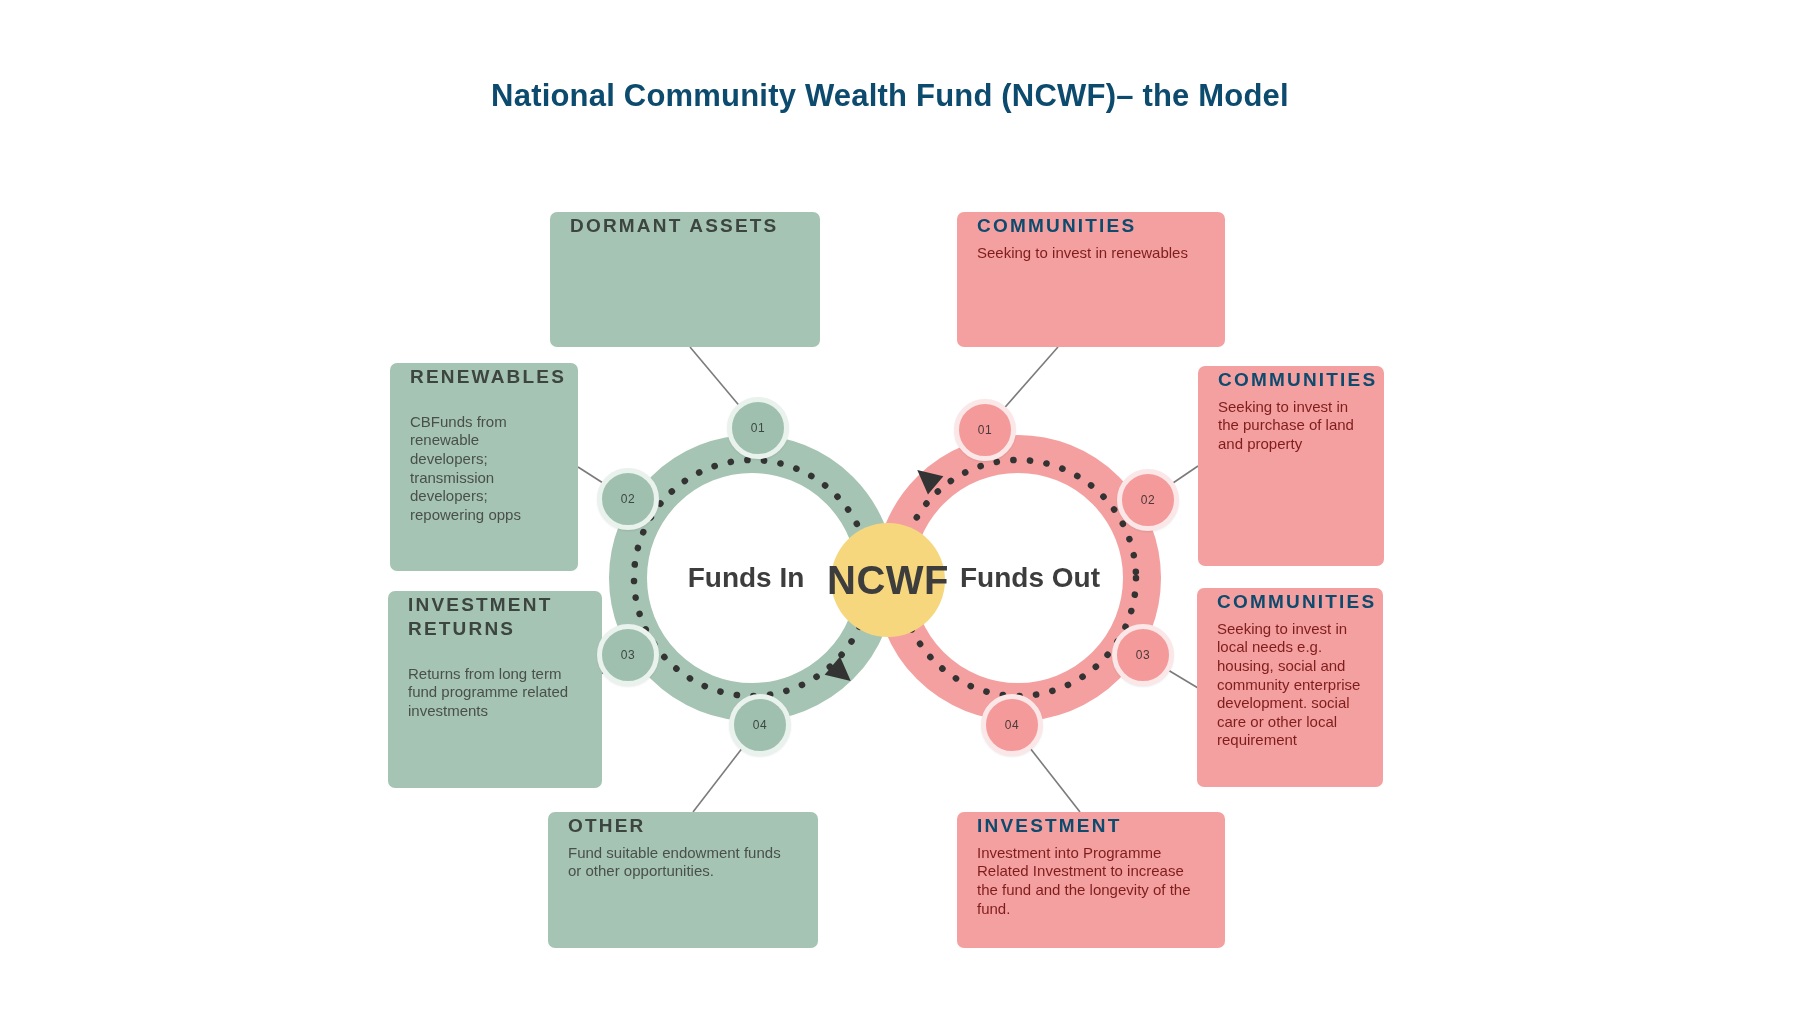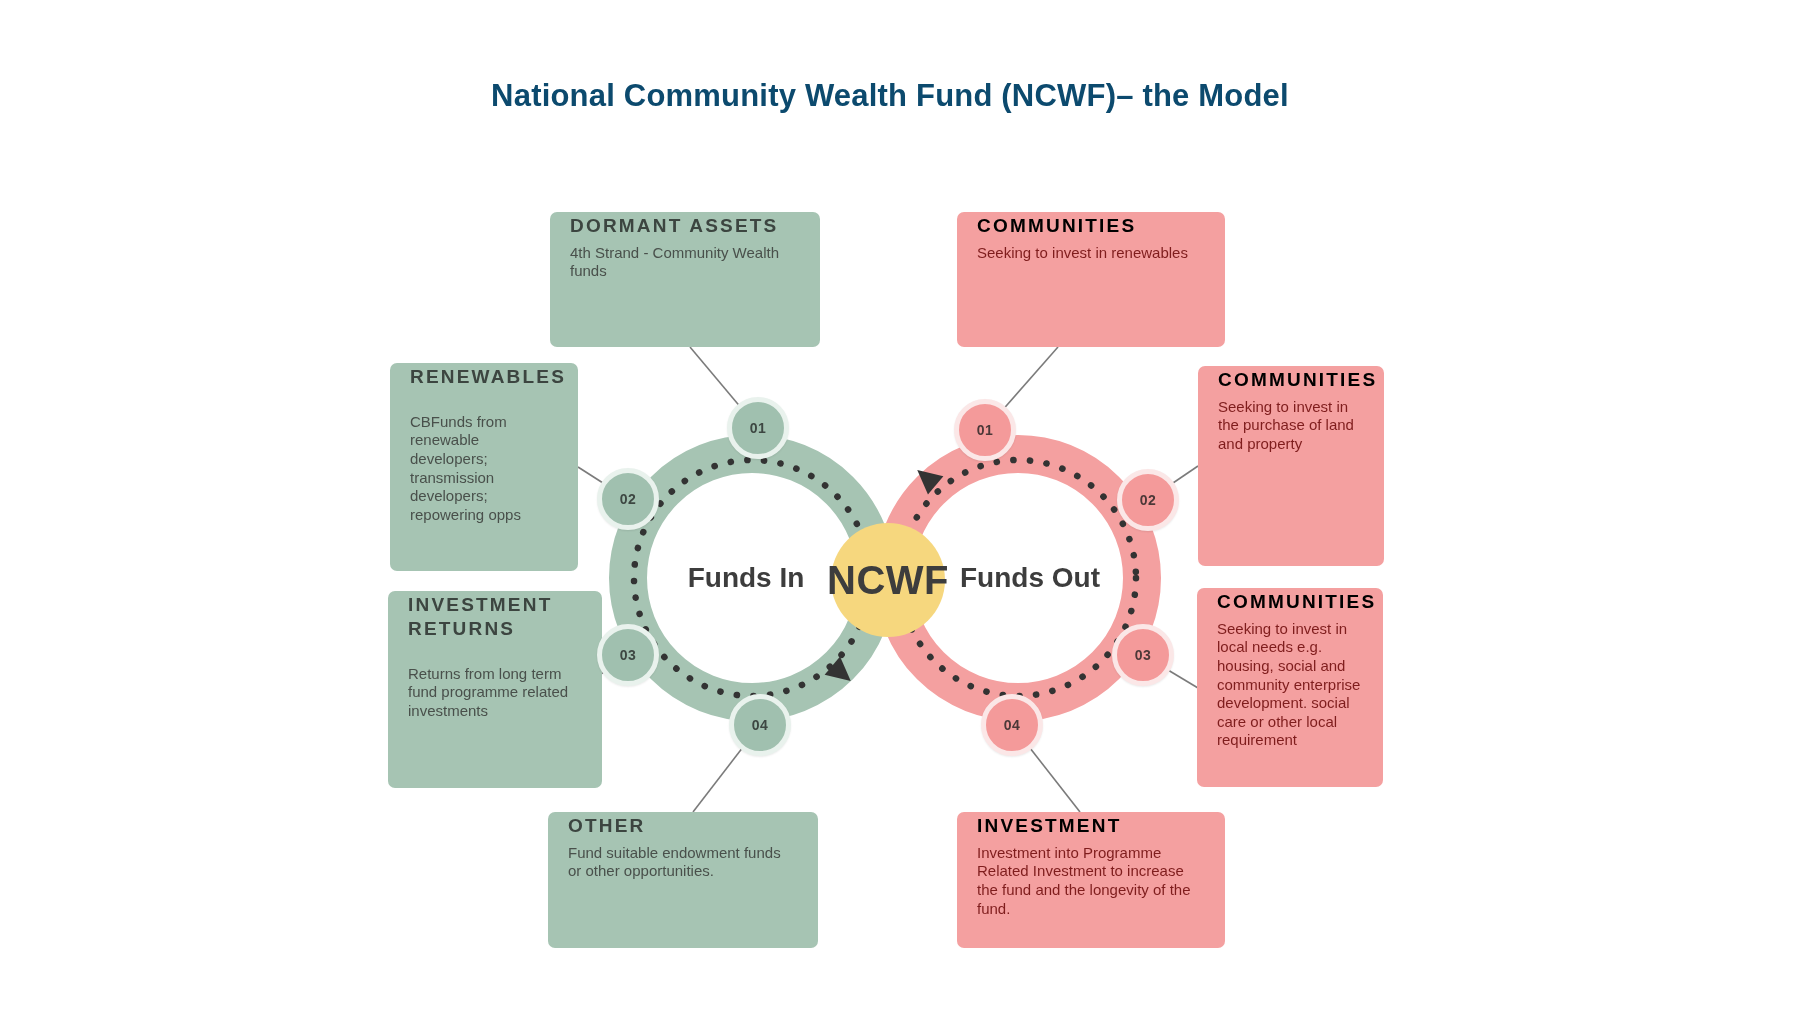--- a/index.html
+++ b/index.html
@@ -15,40 +15,40 @@
   
   .card{
     position:absolute;border-radius:7px;padding:2px 20px;box-sizing:border-box;
   }
   .card.green{background:#a6c4b3;}
   .card.pink{background:#f4a0a0;}
   .card h3{
     margin:0 0 6px 0;font-size:19px;font-weight:700;letter-spacing:2.2px;
     color:#3c4540;line-height:1.25;
   }
-  .card.pink h3{color:#000000;}
+  .card.pink h3{color:#0c4a6e;}
   .card p{
     margin:0;font-size:15px;font-weight:500;color:#49504b;line-height:1.24;
   }
   .card.pink p{color:#7f1d1d;}
   .card.gap h3{margin-bottom:24px;}
   
   .c-dormant{left:550px;top:212px;width:270px;height:135px;}
   .c-renewables{left:390px;top:363px;width:188px;height:208px;}
   .c-invreturns{left:388px;top:591px;width:214px;height:197px;}
   .c-other{left:548px;top:812px;width:270px;height:136px;}
   .c-commrenew{left:957px;top:212px;width:268px;height:135px;}
   .c-commland{left:1198px;top:366px;width:186px;height:200px;}
   .c-commlocal{left:1197px;top:588px;width:186px;height:199px;}
   .c-investment{left:957px;top:812px;width:268px;height:136px;}
   
   .badge{
     position:absolute;width:52px;height:52px;border-radius:50%;
     display:flex;align-items:center;justify-content:center;
-    font-size:14px;font-weight:700;letter-spacing:.5px;
+    font-size:12px;font-weight:400;letter-spacing:.5px;
     box-shadow:0 1px 2px rgba(0,0,0,.08);
   }
   .badge.green{background:#a0c0af;border:5px solid #e9f2ed;color:#3d4742;}
   .badge.pink{background:#f49a9a;border:5px solid #fbe7e7;color:#4c3838;}
   
   .hub{
     position:absolute;left:831px;top:523px;width:114px;height:114px;border-radius:50%;
     background:#f6d77e;display:flex;align-items:center;justify-content:center;
     font-size:40px;font-weight:700;color:#3d3d3d;letter-spacing:.5px;
   }
@@ -87,21 +87,20 @@
     <g transform="translate(840,672) rotate(40)">
       <polygon points="-10,-12 -10,12 14,0" fill="#333333"></polygon>
     </g>
     <g transform="translate(928,479) rotate(220)">
       <polygon points="-10,-12 -10,12 14,0" fill="#333333"></polygon>
     </g>
   </svg>
 
   <div class="card green c-dormant">
     <h3>DORMANT ASSETS</h3>
-    <p>4th Strand - Community Wealth funds</p>
   </div>
   <div class="card green gap c-renewables">
     <h3>RENEWABLES</h3>
     <p>CBFunds from renewable developers; transmission developers; repowering opps</p>
   </div>
   <div class="card green gap c-invreturns">
     <h3>INVESTMENT RETURNS</h3>
     <p>Returns from long term fund programme related investments</p>
   </div>
   <div class="card green c-other">

